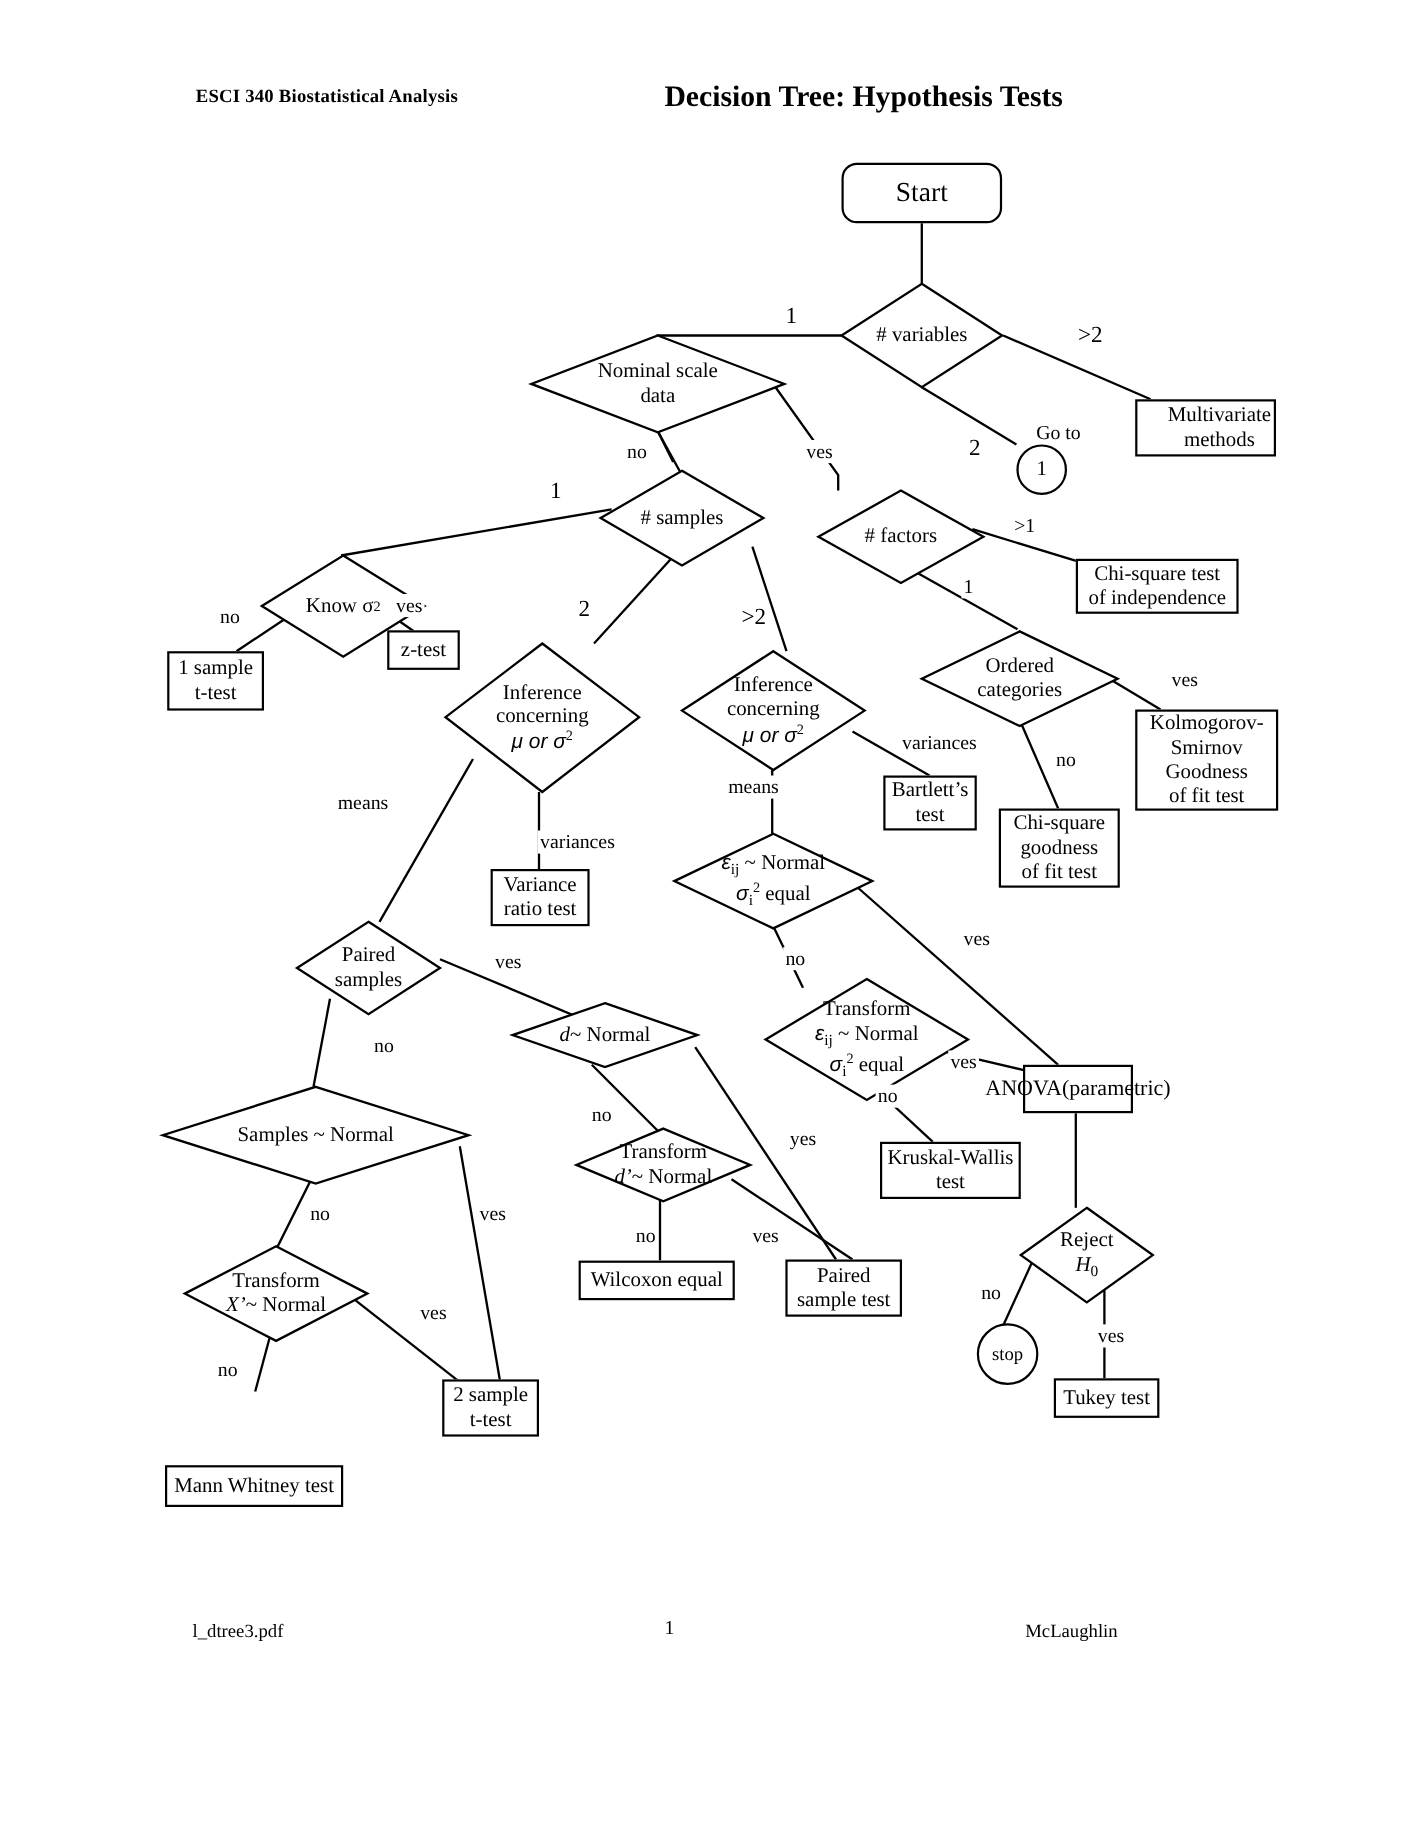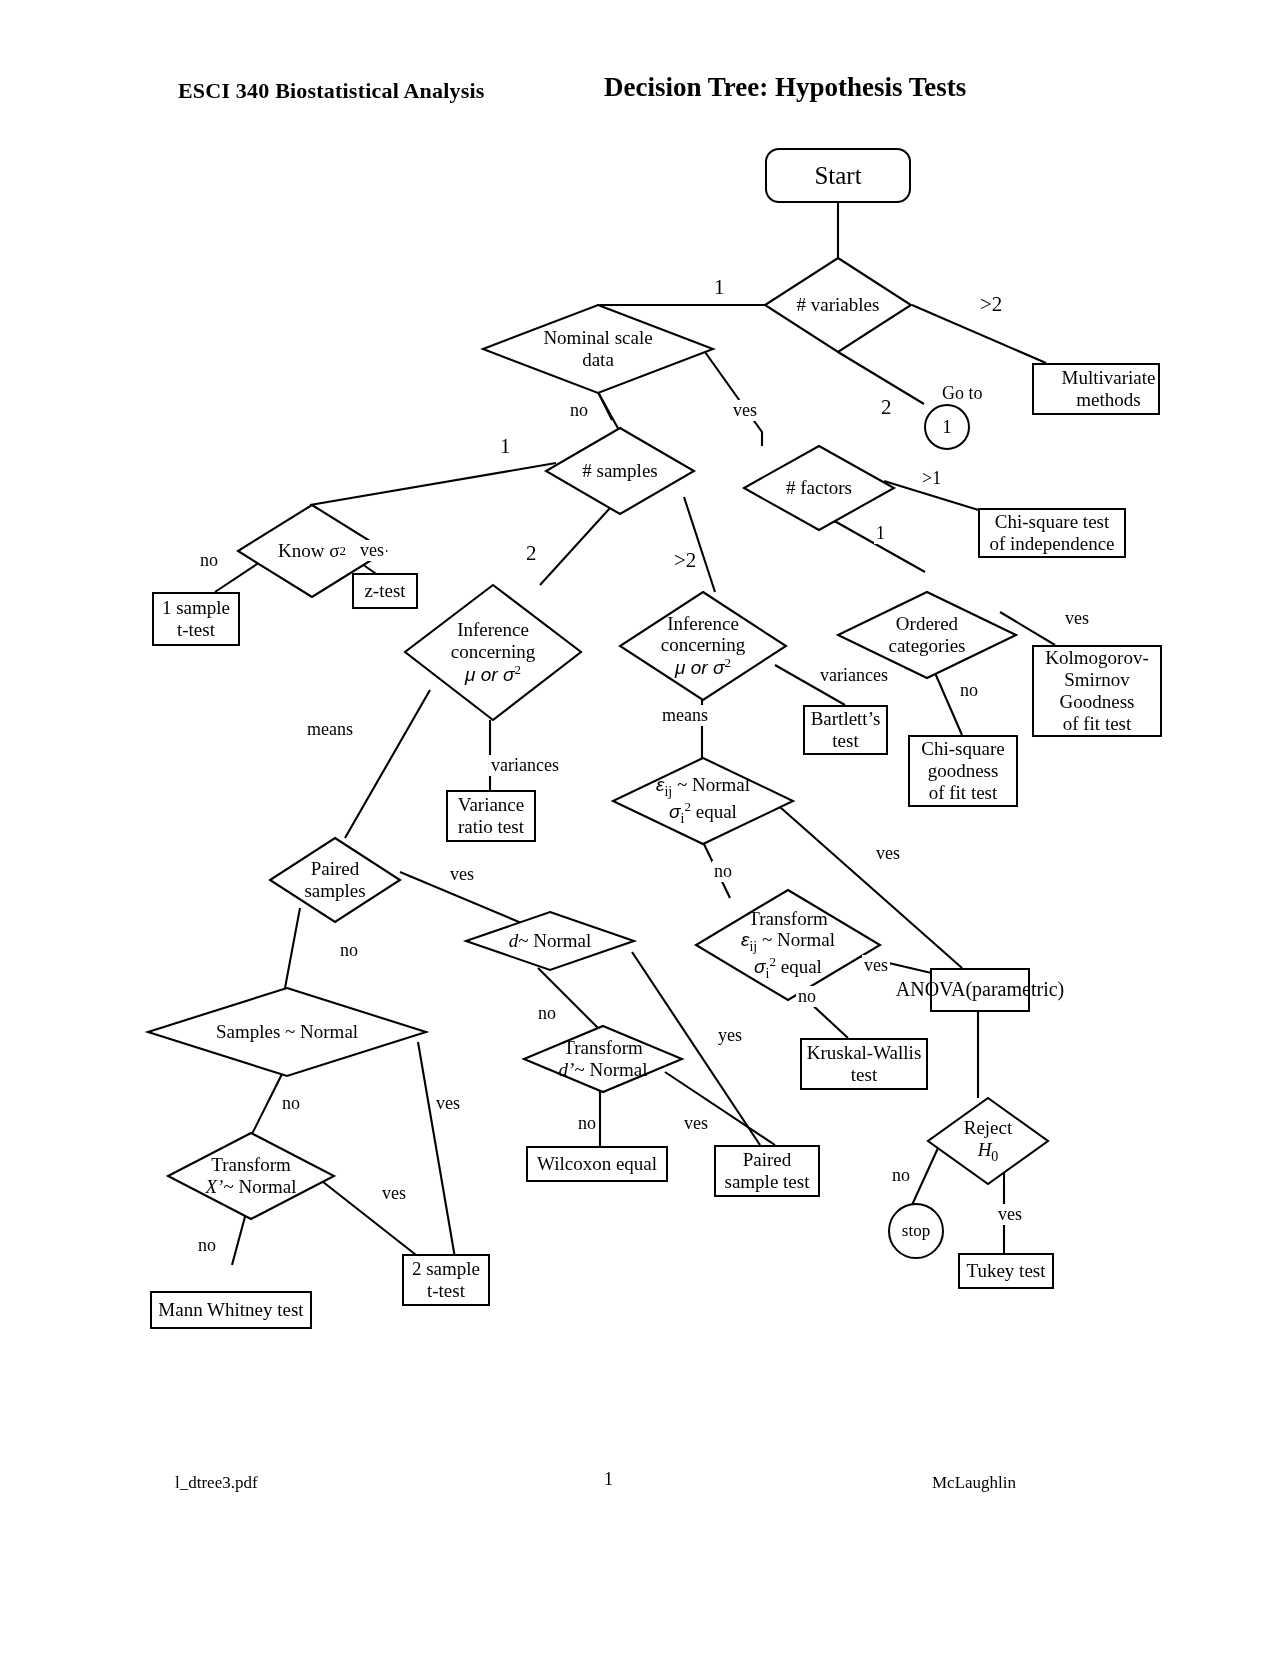--- a/index.html
+++ b/index.html
@@ -5,21 +5,21 @@
 <style>
   html,body{margin:0;padding:0;background:#ffffff;}
   body{
     width:1280px;height:1656px;position:relative;overflow:hidden;
     font-family:"Liberation Serif", serif;
     color:#000;
   }
   
   #course-title{
     position:absolute;left:178px;top:78px;
-    font-weight:bold;font-size:22px;letter-spacing:.2px;
+    font-weight:bold;font-size:17px;letter-spacing:.2px;
     white-space:nowrap;
   }
   #doc-title{
     position:absolute;left:604px;top:72px;
     font-weight:bold;font-size:27px;white-space:nowrap;
   }
   
   #footer-left{position:absolute;left:175px;top:1473px;font-size:17px;}
   #footer-center{position:absolute;left:604px;top:1469px;font-size:18px;}
   #footer-right{position:absolute;left:932px;top:1473px;font-size:17px;}
@@ -207,21 +207,21 @@
       </svg>
   </span>
   <span class="txt"># factors</span>
 </div>
 
 <div class="node term" style="left:978px;top:508px;width:148px;height:50px;white-space:pre-line;align-items:flex-end;">
   <span>Chi-square test
 of independence</span>
 </div>
 
-<div class="node dia" style="left:838px;top:592px;width:178px;height:86px;">
+<div class="node dia" style="left:838px;top:574px;width:178px;height:86px;">
   <span class="shape">
     <svg viewBox="0 0 178 86" preserveAspectRatio="none">
         <polygon points="89,0 178,43 89,86 0,43"></polygon>
       </svg>
   </span>
   <span class="txt" style="white-space:pre-line;">Ordered
 categories</span>
 </div>
 
 <div class="node term" style="left:1032px;top:645px;width:130px;height:92px;white-space:pre-line;">
@@ -373,21 +373,21 @@
     <svg viewBox="0 0 166 86" preserveAspectRatio="none">
         <polygon points="83,0 166,43 83,86 0,43"></polygon>
       </svg>
   </span>
   <span class="txt" style="flex-direction:column;">
     <span>Transform</span>
     <span><span class="it">X’</span><span>~ Normal</span></span>
   </span>
 </div>
 
-<div class="node term" style="left:150px;top:1291px;width:162px;height:38px;">
+<div class="node term" style="left:150px;top:1332px;width:162px;height:38px;">
   <span>Mann Whitney test</span>
 </div>
 
 <div class="node term" style="left:402px;top:1254px;width:88px;height:52px;white-space:pre-line;">
   <span>2 sample
 t-test</span>
 </div>
 
 <div class="node dia" style="left:466px;top:912px;width:168px;height:58px;">
   <span class="shape">

